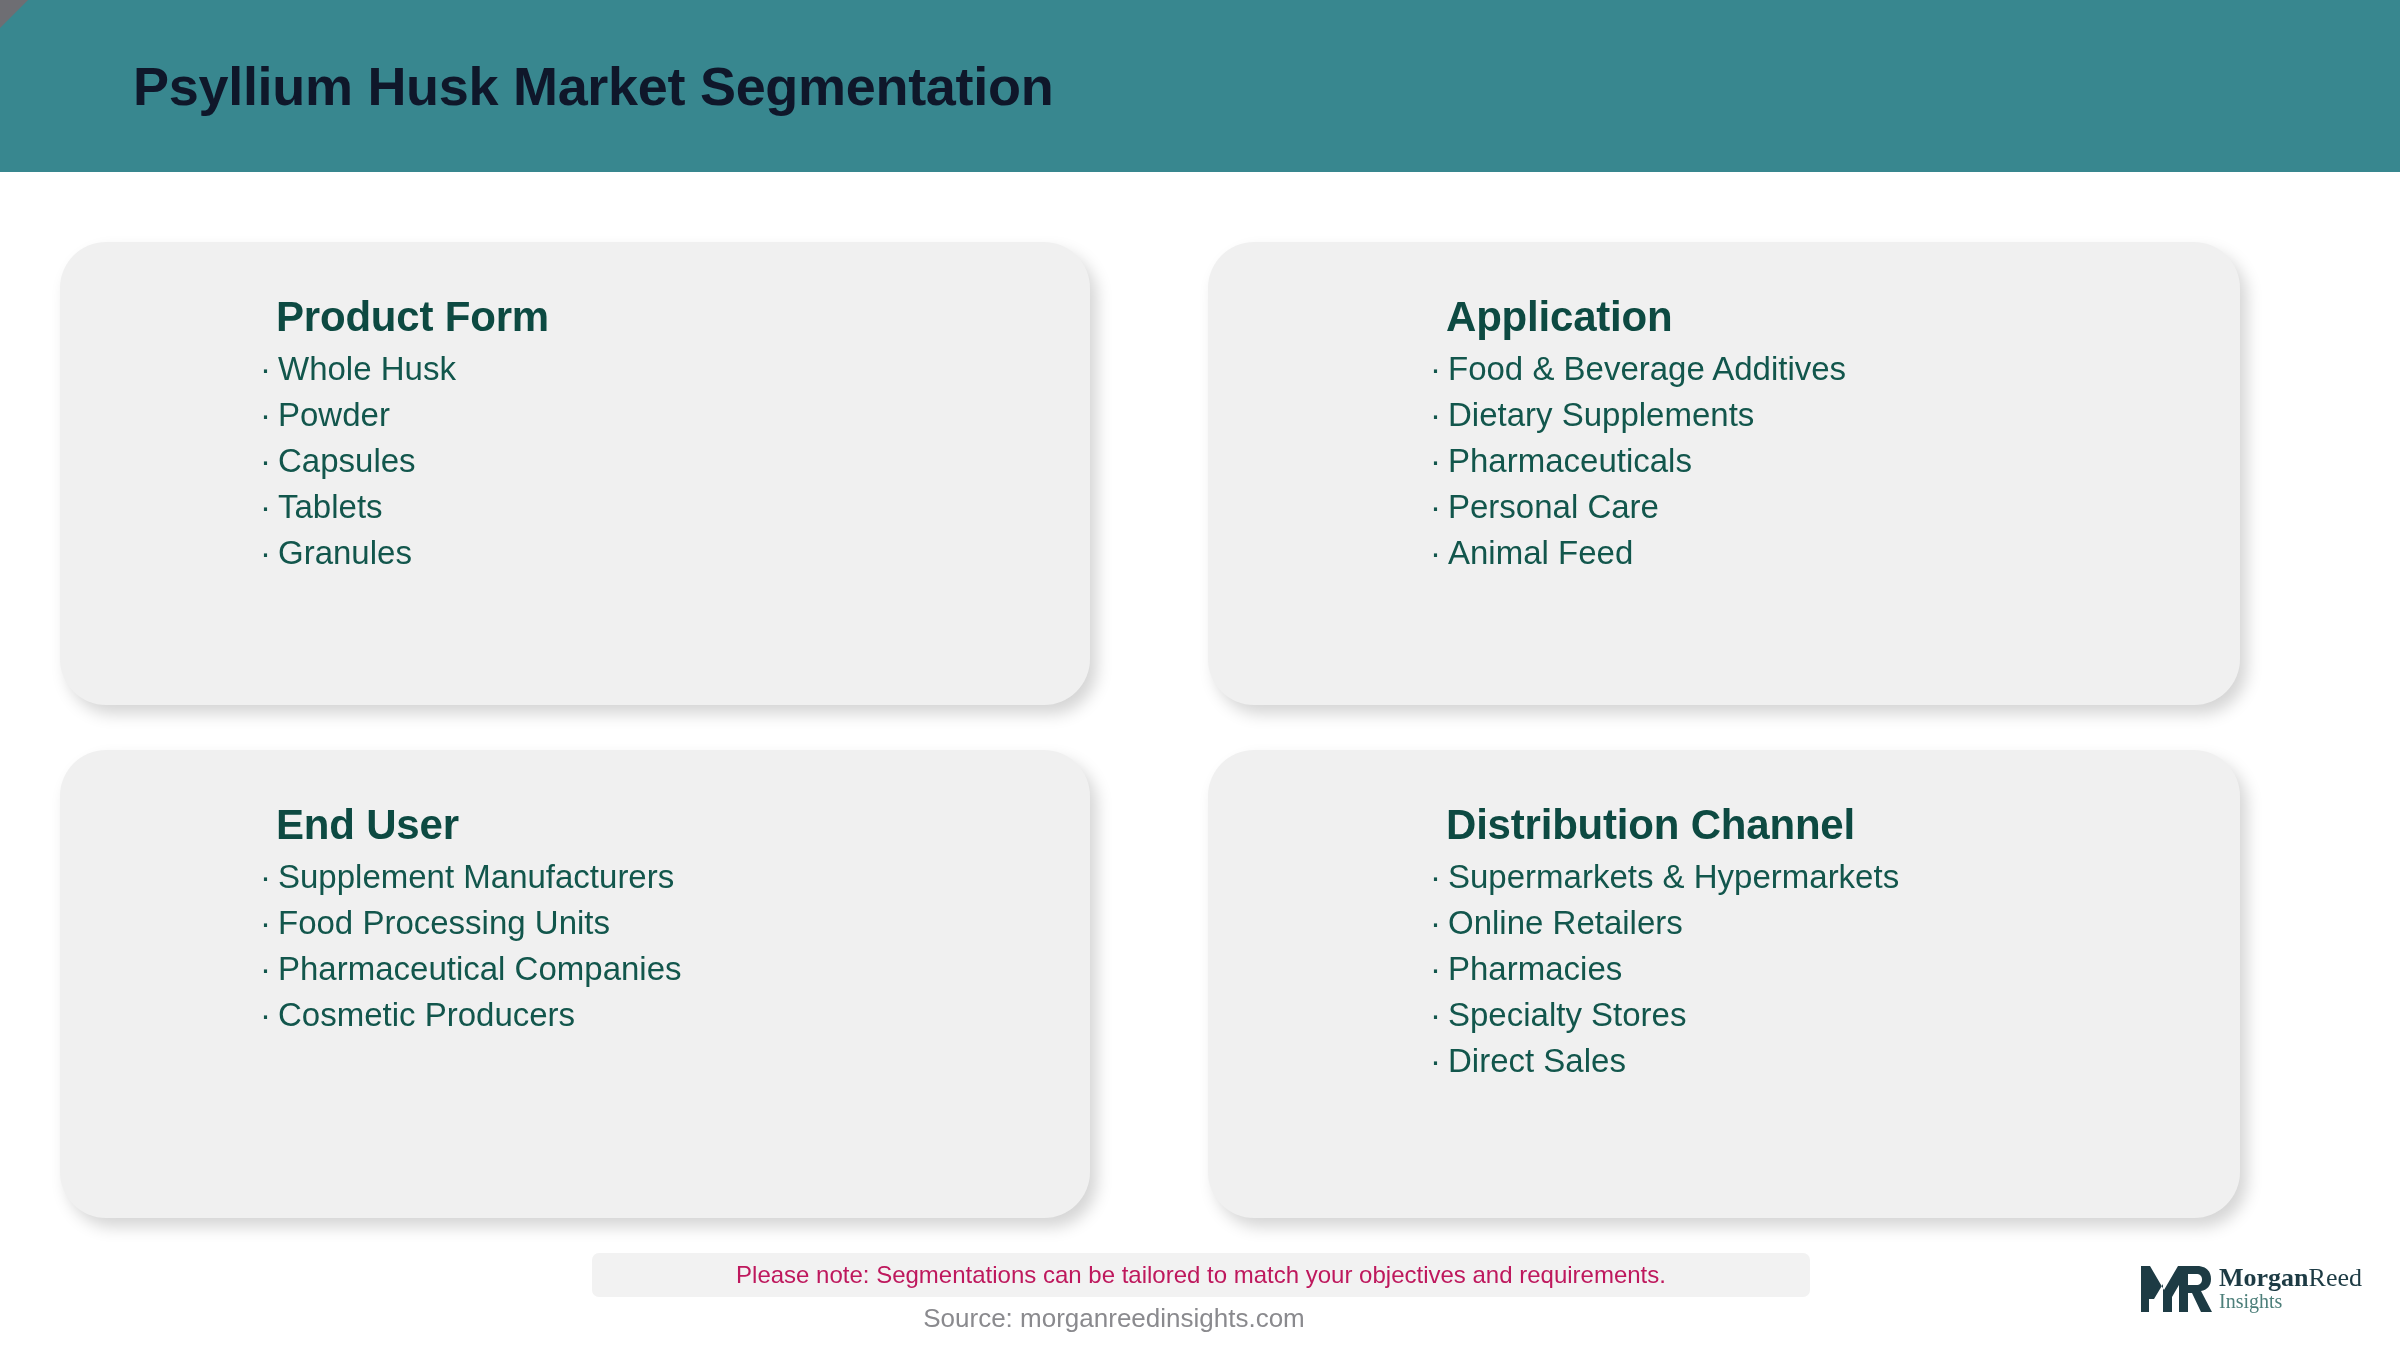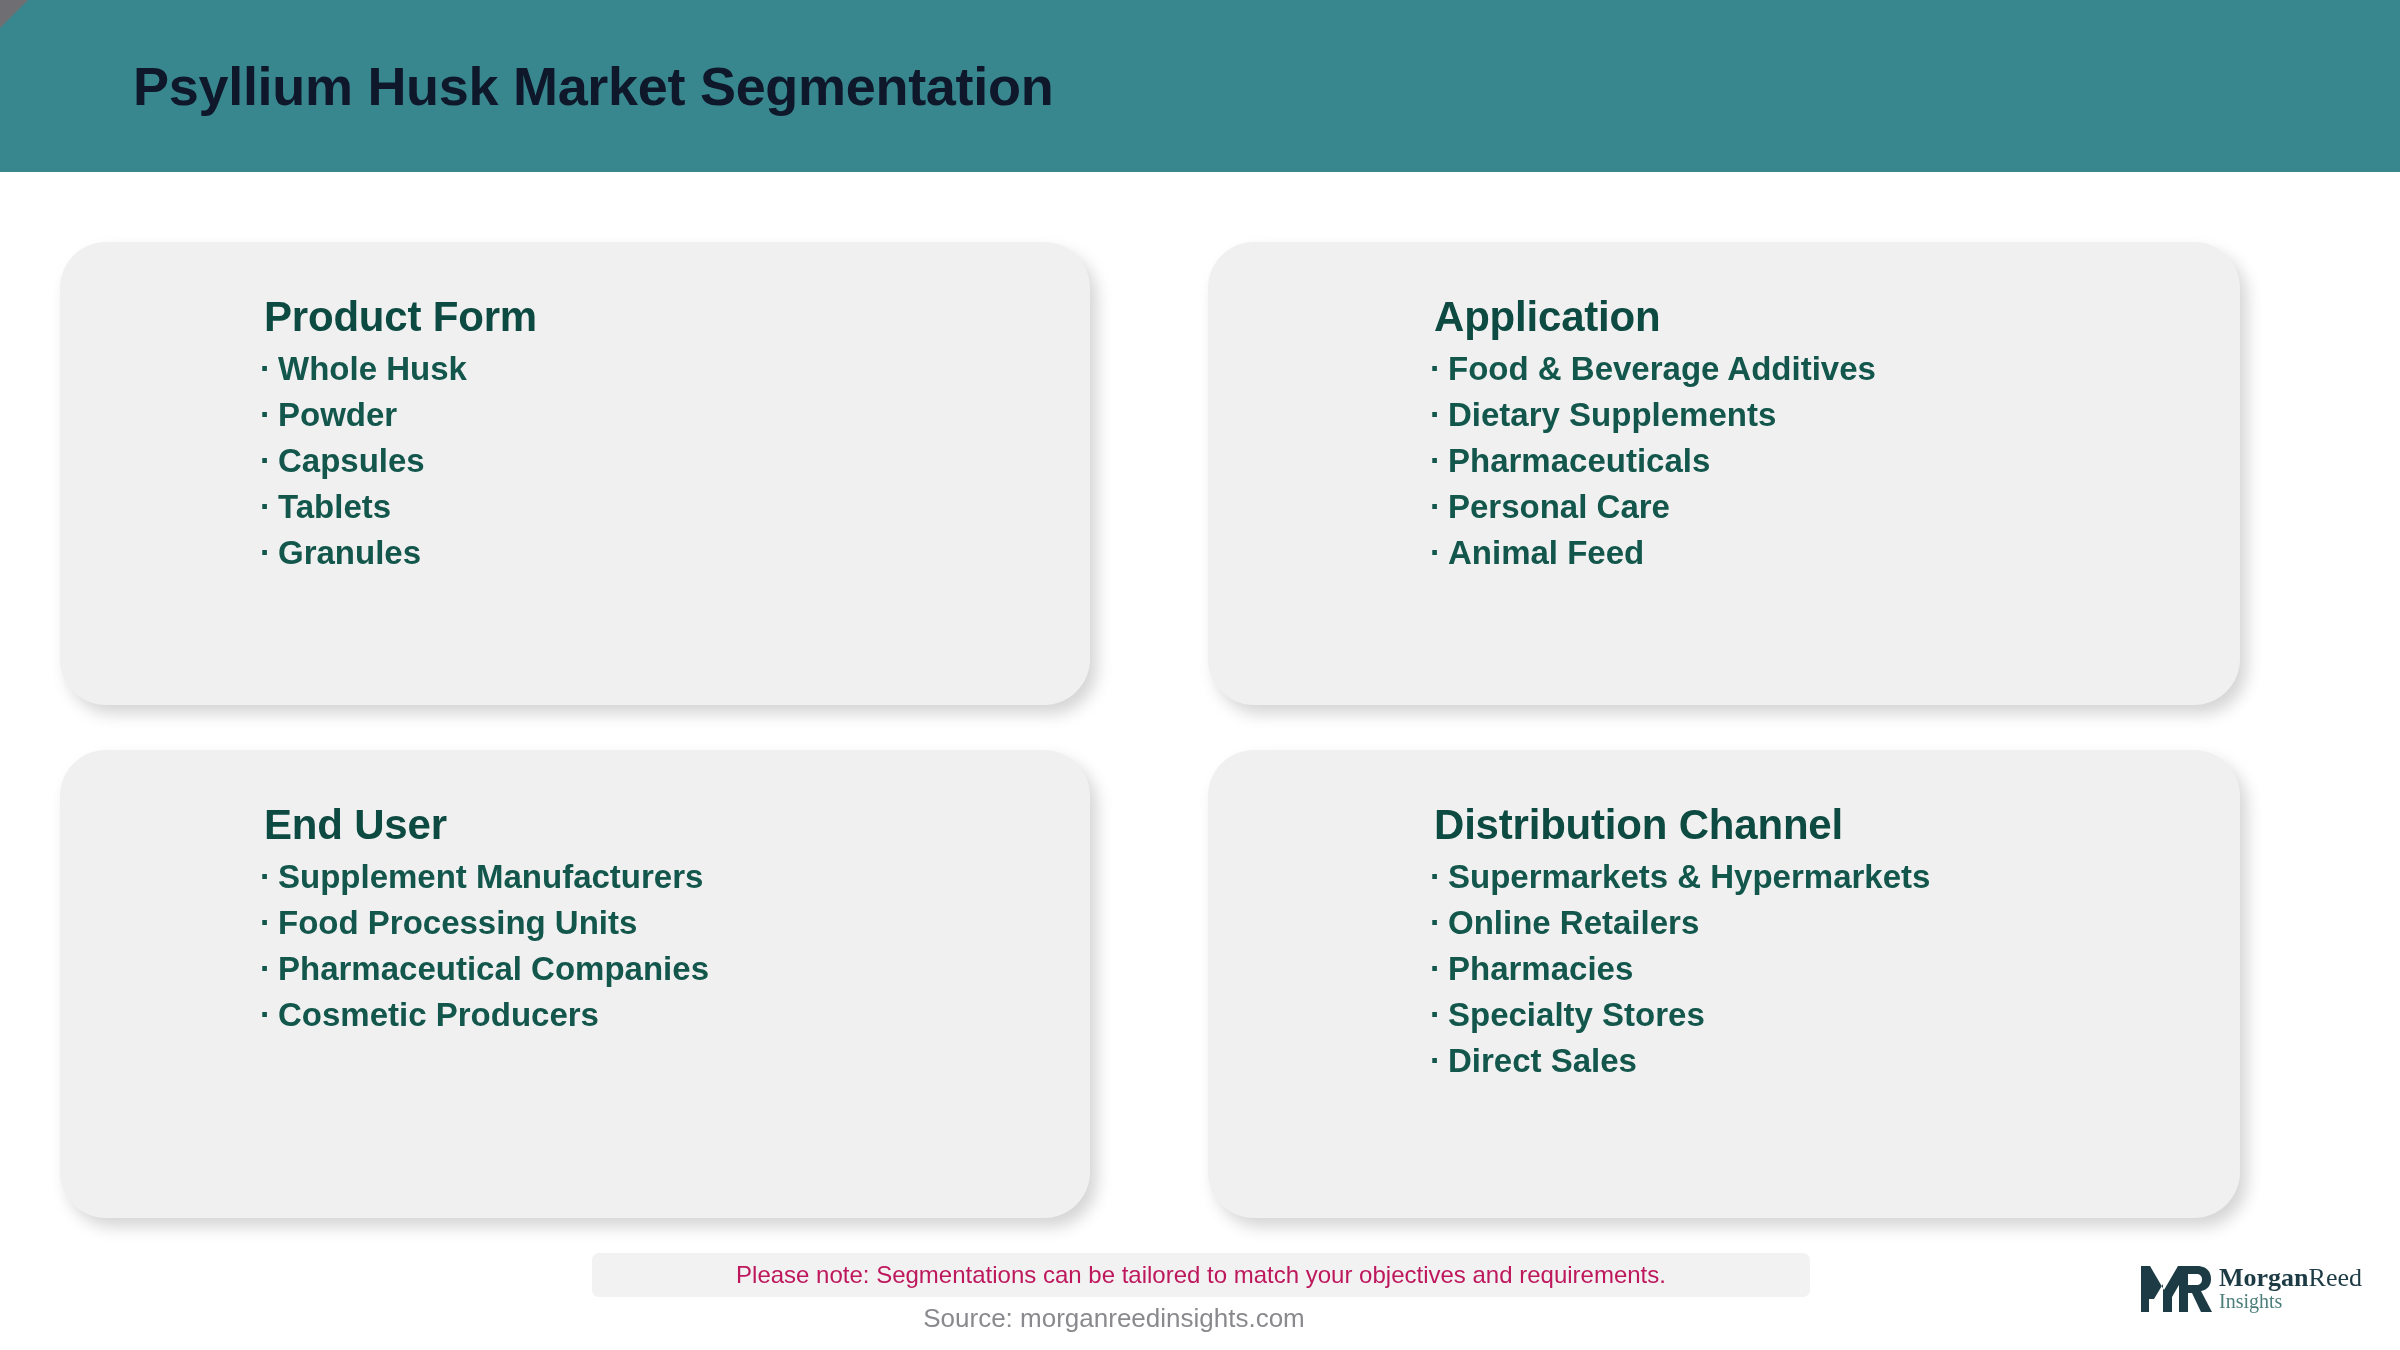--- a/index.html
+++ b/index.html
@@ -71,35 +71,35 @@
   .card.c2 { left: 60px;   top: 578px; width: 1030px; height: 468px; }
   .card.c3 { left: 1208px; top: 578px; width: 1032px; height: 468px; }
 
   .card.c1, .card.c3 { padding-left: 222px; }
 
   .card-title {
     color: #0d4a42;
     font-size: 42px;
     font-weight: 700;
     line-height: 1.0;
-    margin: 0 0 8px 4px;
+    margin: 0 0 8px 16px;
     letter-spacing: -0.2px;
     white-space: nowrap;
   }
   .card-list {
     list-style: none;
     margin: 0;
     padding: 0;
   }
   .card-list li {
     color: #12564c;
     font-size: 33px;
     line-height: 46px;
     white-space: nowrap;
-    font-weight: 700;
+    font-weight: 400;
   }
   .bullet {
     display: inline-block;
     width: 18px;
     color: #12564c;
   }
 
   
   .note-banner {
     position: absolute;

